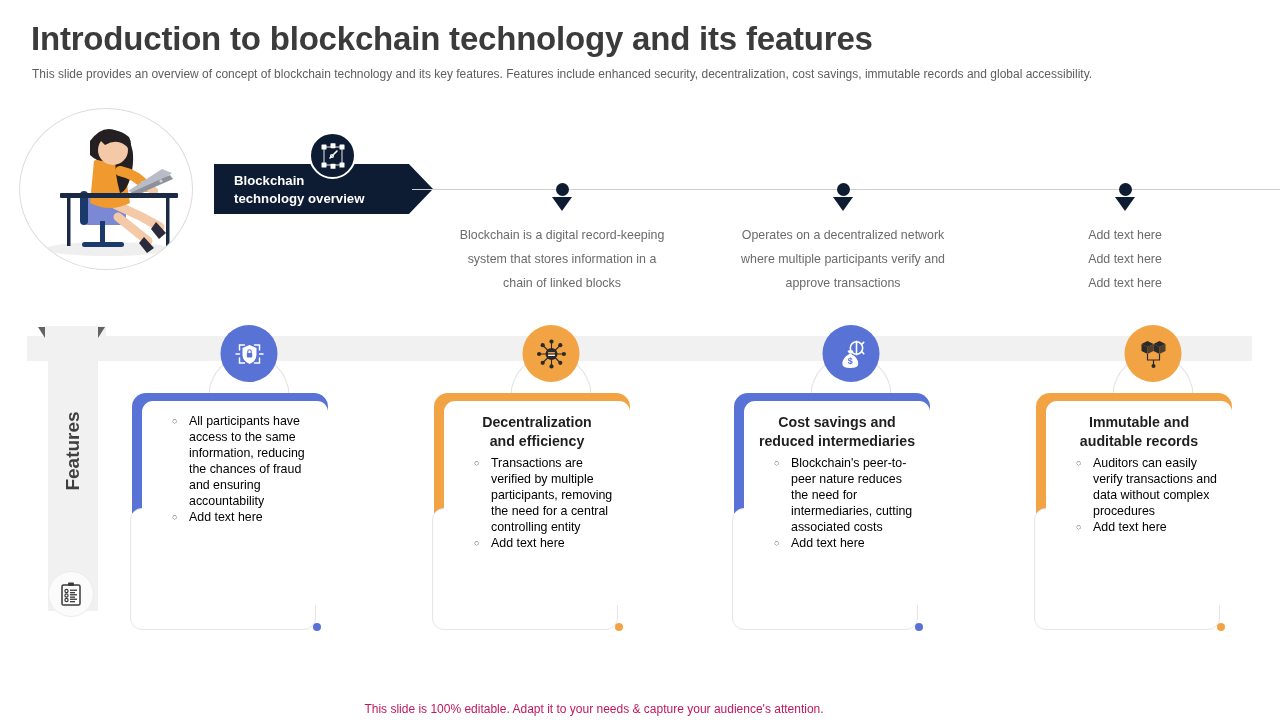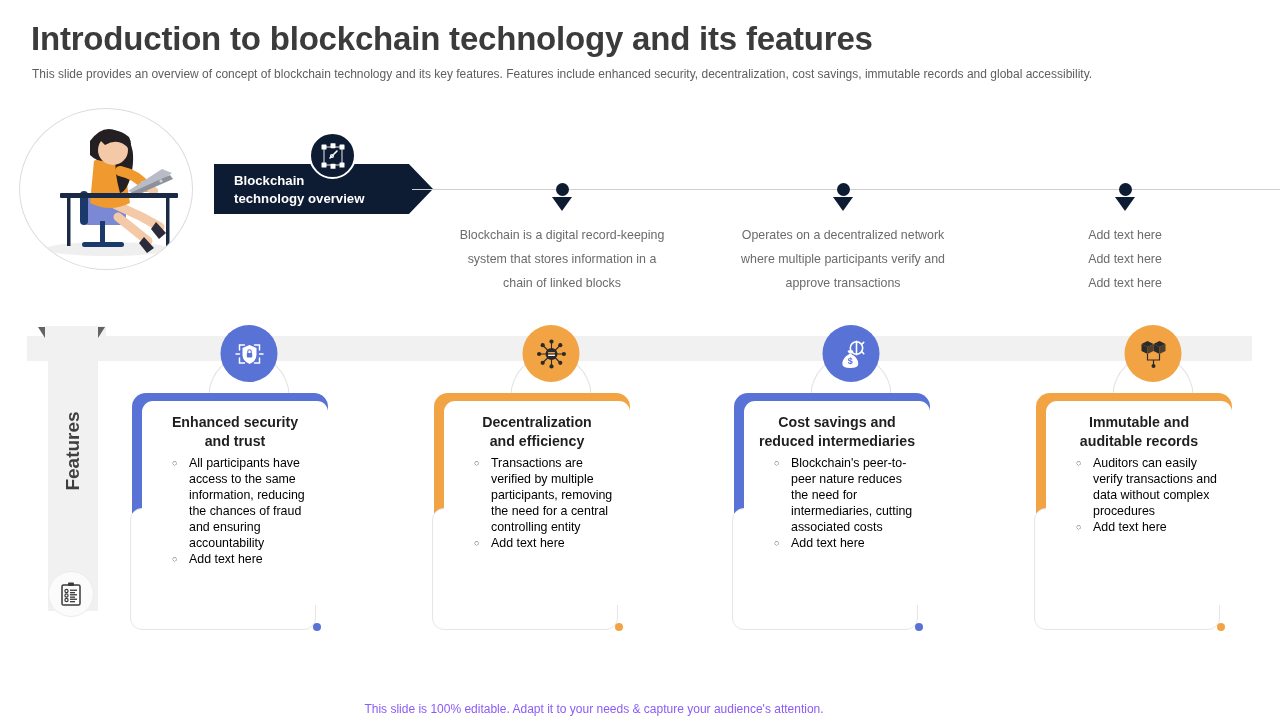--- a/index.html
+++ b/index.html
@@ -167,21 +167,21 @@
     color: #000000; padding-left: 17px; margin-bottom: 0;
   }
   .fc-list li::before {
     content: "○"; position: absolute; left: 0; top: 0;
     font-size: 9px; color: #5e5e5e; line-height: 17px;
   }
 
   
   .footer {
     position: absolute; left: 0; top: 702px; width: 1188px;
-    text-align: center; font-size: 12px; color: #8b5cf6;
+    text-align: center; font-size: 12px; color: #be185d;
   }
 </style>
 </head>
 <body>
 
 <div class="slide">
 
   <div class="title">Introduction to blockchain technology and its features</div>
   <div class="subtitle">This slide provides an overview of concept of blockchain technology and its key features. Features include enhanced security, decentralization, cost savings, immutable records and global accessibility.</div>
 
@@ -302,24 +302,20 @@
       </g>
     </svg>
   </div>
 
   <div id="feature-cards">
       <div class="feature" style="left: 124px;">
         <div class="fc-arc"></div>
         <div class="fc-bracket" style="background:#5872d6"></div>
         <div class="fc-ghost"></div>
         <div class="fc-card">
-          <div class="fc-title">
-            <div>Enhanced security</div>
-            <div>and trust</div>
-          </div>
           <ul class="fc-list">
             <li>All participants have  access to the same information, reducing  the chances of fraud and  ensuring accountability</li>
             <li>Add text here</li>
           </ul>
         </div>
         <div class="fc-dot" style="background:#5872d6"></div>
         <div class="fc-icon" style="background:#5872d6">
           <svg width="30" height="30" viewBox="0 0 30 30">
             <g stroke="#fff" stroke-width="1.5" fill="none" stroke-linecap="round">
               <path d="M5 11 V6 H10"></path>

